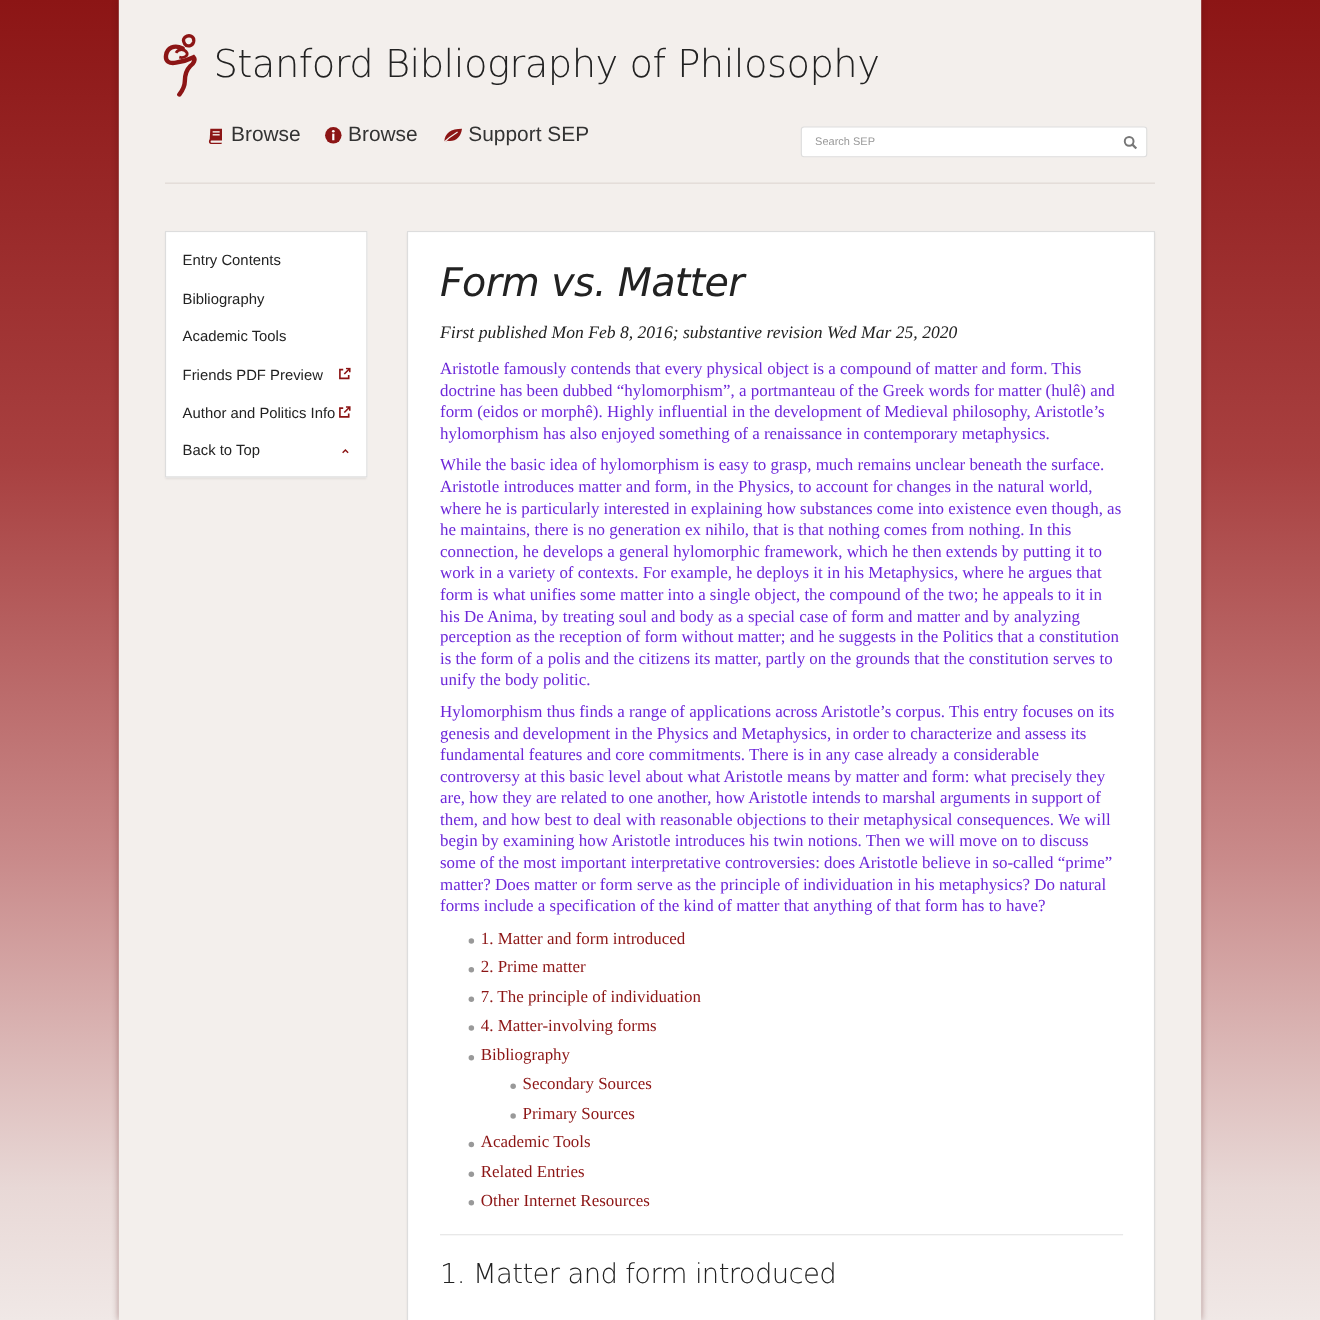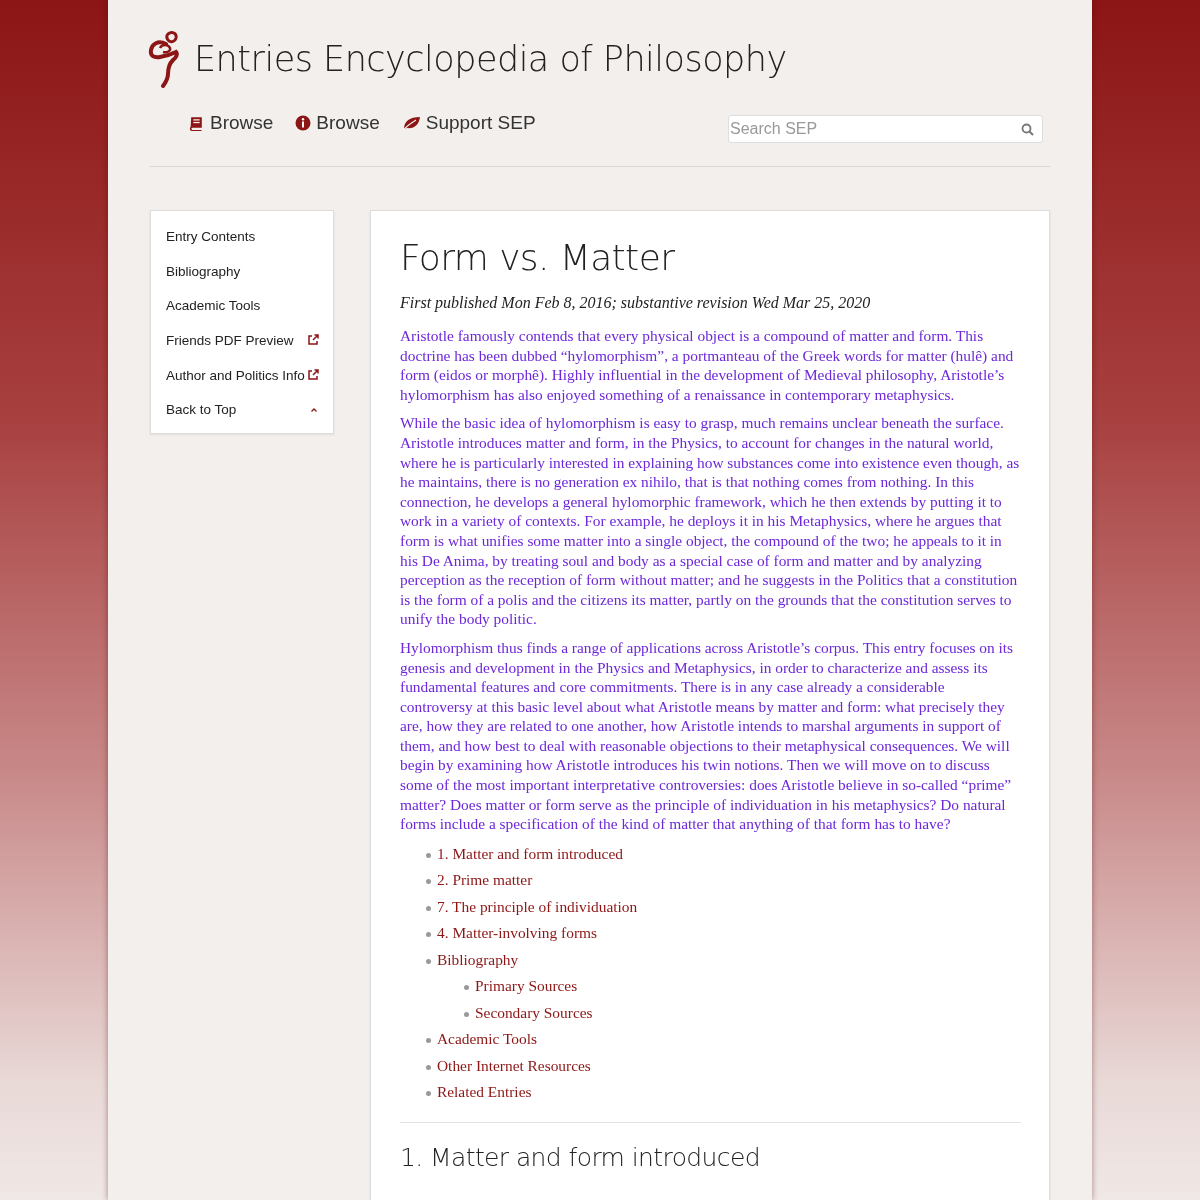--- a/index.html
+++ b/index.html
@@ -43,22 +43,22 @@
     position: absolute; left: 620px; top: 115px;
     width: 315px; height: 28px;
     background: #fff;
     border: 1px solid #ddd;
     border-radius: 3px;
     display: flex; align-items: center;
   }
   .search input {
     border: none; outline: none; background: transparent;
     font-family: "Liberation Sans", sans-serif;
-    font-size: 16px; color: #1d4ed8;
-    padding-left: 1px; flex: 1;
+    font-size: 10px; color: #1d4ed8;
+    padding-left: 12px; flex: 1;
   }
   .search input::placeholder { color: #999; }
   .search-btn { width: 30px; height: 28px; display: flex; align-items: center; justify-content: center; cursor: pointer; }
   .header-rule {
     position: absolute; left: 42px; right: 42px; top: 166px;
     border-top: 1px solid #ddd6d2;
   }
   .sidebar {
     position: absolute; left: 42px; top: 210px;
     width: 184px; height: 224px;
@@ -83,20 +83,21 @@
     box-shadow: 0 1px 2px rgba(0,0,0,0.08);
     padding: 26px 28px 0 29px;
   }
   .entry-title {
     font-family: "DejaVu Sans", sans-serif;
     font-weight: 200;
     font-size: 36px;
     color: #222;
     letter-spacing: -0.6px;
     margin-bottom: 16px;
+    font-style: italic;
   }
   .pubinfo {
     font-family: "Liberation Serif", serif;
     font-style: italic;
     font-size: 16px;
     color: #222;
     margin-bottom: 14px;
   }
   .para {
     font-family: "Liberation Serif", serif;
@@ -136,21 +137,21 @@
 <body>
 
 <div class="page">
   <div class="header">
     <div class="logo-wrap">
       <svg class="logo-icon" viewBox="0 0 40 58">
         <path d="M22 4 C26 1 31 3 30 8 C29 12 24 13 22 10 C20 7 21 5 22 4 Z" fill="none" stroke="#8c1515" stroke-width="3"></path>
         <path d="M20 14 C12 10 6 14 5 20 C4 26 8 28 14 27 C20 26 26 24 30 22 C32 24 30 28 27 30 C24 33 22 38 22 44 C22 48 20 52 17 56" fill="none" stroke="#8c1515" stroke-width="4" stroke-linecap="round"></path>
         <path d="M14 18 C16 14 22 14 24 18 C25 21 21 23 17 22" fill="none" stroke="#8c1515" stroke-width="2.5"></path>
       </svg>
-      <span class="site-title">Entries Encyclopedia of Philosophy</span>
+      <span class="site-title">Stanford Bibliography of Philosophy</span>
     </div>
 
     <div class="nav">
       <div class="nav-item">
         <svg width="17" height="17" viewBox="0 0 16 16">
           <path d="M3 2 L13 2 L13 12 L4 12 C3 12 3 14 4 14 L13 14 L12.5 15 L3.5 15 C1.5 15 1.5 12 2.5 11 Z" fill="#8c1515"></path>
           <rect x="5" y="4" width="6" height="1.2" fill="#f3efec"></rect>
           <rect x="5" y="6.5" width="6" height="1.2" fill="#f3efec"></rect>
         </svg>
         <span>Browse</span>
@@ -224,23 +225,23 @@
     <p class="para">Aristotle famously contends that every physical object is a compound of matter and form. This doctrine has been dubbed “hylomorphism”, a portmanteau of the Greek words for matter (hulê) and form (eidos or morphê). Highly influential in the development of Medieval philosophy, Aristotle’s hylomorphism has also enjoyed something of a renaissance in contemporary metaphysics.</p>
     <p class="para">While the basic idea of hylomorphism is easy to grasp, much remains unclear beneath the surface. Aristotle introduces matter and form, in the Physics, to account for changes in the natural world, where he is particularly interested in explaining how substances come into existence even though, as he maintains, there is no generation ex nihilo, that is that nothing comes from nothing. In this connection, he develops a general hylomorphic framework, which he then extends by putting it to work in a variety of contexts. For example, he deploys it in his Metaphysics, where he argues that form is what unifies some matter into a single object, the compound of the two; he appeals to it in his De Anima, by treating soul and body as a special case of form and matter and by analyzing perception as the reception of form without matter; and he suggests in the Politics that a constitution is the form of a polis and the citizens its matter, partly on the grounds that the constitution serves to unify the body politic.</p>
     <p class="para">Hylomorphism thus finds a range of applications across Aristotle’s corpus. This entry focuses on its genesis and development in the Physics and Metaphysics, in order to characterize and assess its fundamental features and core commitments. There is in any case already a considerable controversy at this basic level about what Aristotle means by matter and form: what precisely they are, how they are related to one another, how Aristotle intends to marshal arguments in support of them, and how best to deal with reasonable objections to their metaphysical consequences. We will begin by examining how Aristotle introduces his twin notions. Then we will move on to discuss some of the most important interpretative controversies: does Aristotle believe in so-called “prime” matter? Does matter or form serve as the principle of individuation in his metaphysics? Do natural forms include a specification of the kind of matter that anything of that form has to have?</p>
 
     <ul class="toc">
       <li>1. Matter and form introduced</li>
       <li>2. Prime matter</li>
       <li>7. The principle of individuation</li>
       <li>4. Matter-involving forms</li>
       <li>Bibliography</li>
+      <li class="sub">Secondary Sources</li>
       <li class="sub">Primary Sources</li>
-      <li class="sub">Secondary Sources</li>
       <li>Academic Tools</li>
+      <li>Related Entries</li>
       <li>Other Internet Resources</li>
-      <li>Related Entries</li>
     </ul>
 
     <div class="rule"></div>
     <h2 class="section-head">1. Matter and form introduced</h2>
   </div>
 </div>
 
 </body></html>

